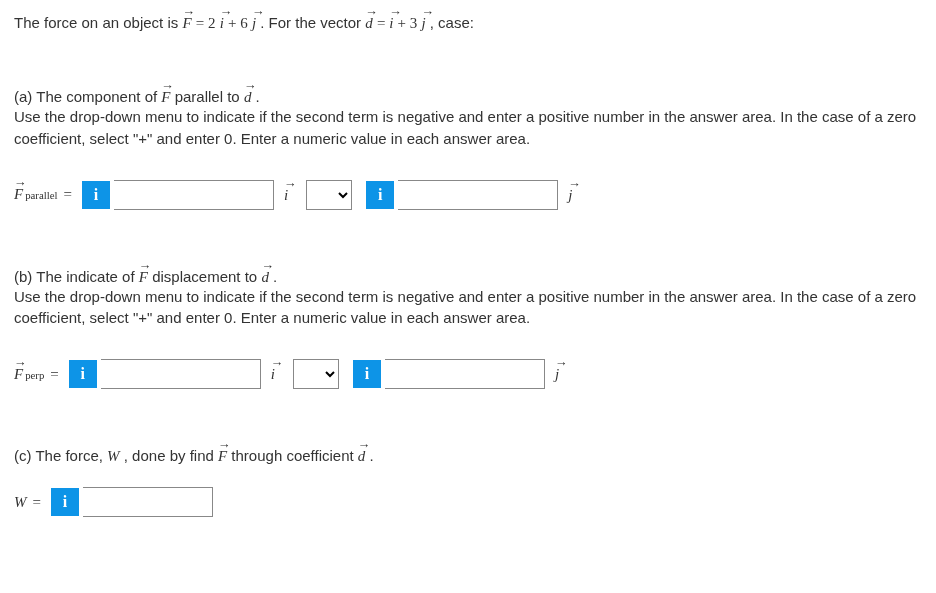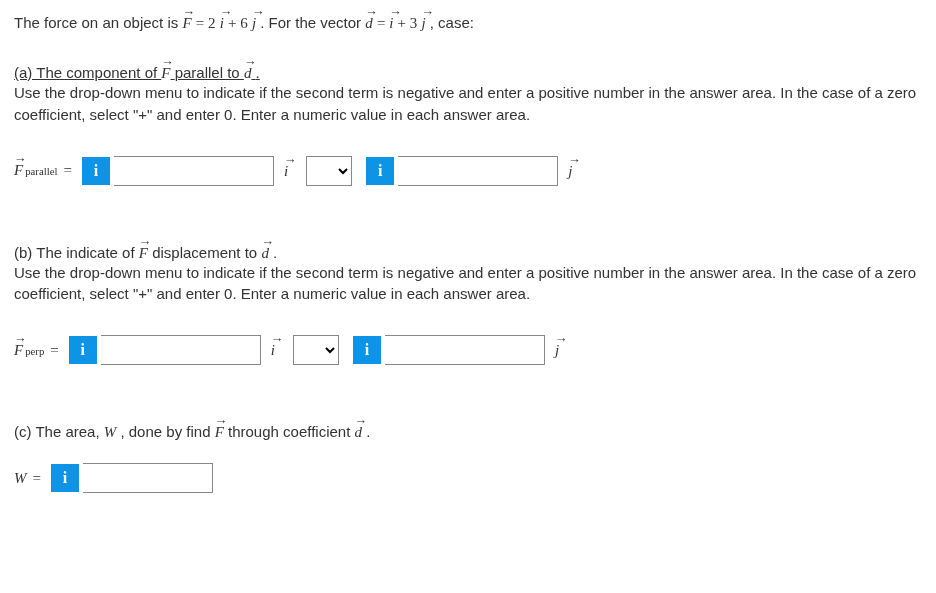--- a/index.html
+++ b/index.html
@@ -29,21 +29,21 @@
       font-style: normal;
     }
     .math {
       font-family: 'Times New Roman', serif;
       font-style: italic;
     }
     .math-up {
       font-family: 'Times New Roman', serif;
       font-style: normal;
     }
-    .section-gap-a { margin-top: 32px; text-decoration: underline; }
+    .section-gap-a { margin-top: 56px; }
     .section-gap-lg { margin-top: 40px; }
     .instruction { line-height: 1.45; }
     .answer-row {
       display: flex;
       align-items: center;
       gap: 4px;
       margin-top: 30px;
       line-height: 1;
     }
     .eq-label {
@@ -166,21 +166,21 @@
   <select class="sign-select">
     <option></option>
   </select>
   <span class="unit-gap"></span>
   <span class="info-badge">i</span>
   <input type="text" class="text-input" value="" style="">
   <span style="margin-left:6px;"><span class="vec">j</span></span>
 </div>
 
 <p class="section-gap-lg" style="margin-top:58px;">
-  <span>(c) The area, </span>
+  <span>(c) The force, </span>
   <span class="math">W</span>
   <span>, done by find </span>
   <span class="vec">F</span>
   <span> through coefficient </span>
   <span class="vec">d</span>
   <span>.</span>
 </p>
 
 <div class="answer-row" style="margin-top:22px;">
   <span class="eq-label">

